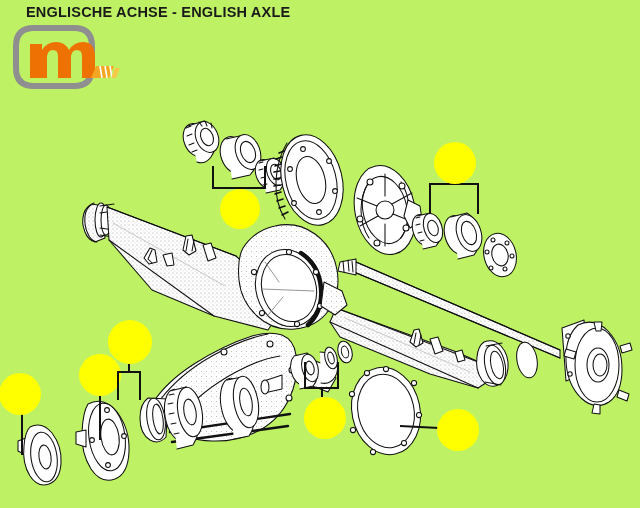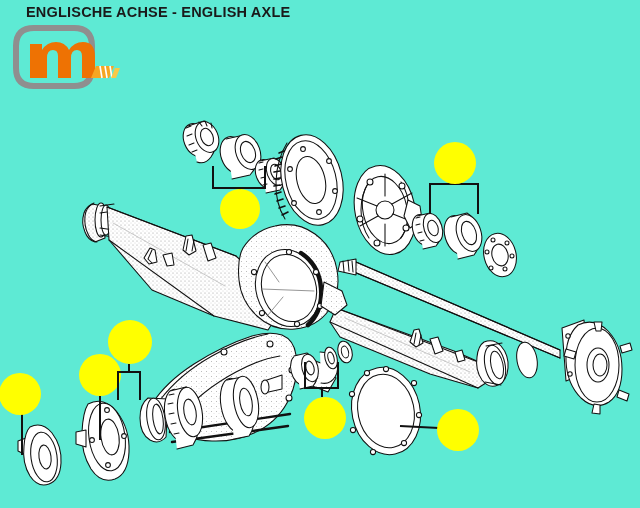--- a/index.html
+++ b/index.html
@@ -2,21 +2,21 @@
 <html><head>
 <meta charset="utf-8">
 <title>English Axle Diagram</title>
 <style>
   html,body{margin:0;padding:0;background:#ffffff;}
   body{
     width:640px;height:508px;position:relative;overflow:hidden;
     font-family:"Liberation Sans",sans-serif;
     background:#ffffff;
   }
-  #page{position:absolute;left:0;top:0;width:640px;height:508px;background:#5eead4;}
+  #page{position:absolute;left:0;top:0;width:640px;height:508px;background:#bef264;}
 
   
   #title{
     position:absolute;left:26px;top:4px;
     font-size:14.5px;font-weight:700;letter-spacing:.2px;
     color:#1a1a1a;white-space:nowrap;z-index:6;
   }
 
   
   #logo{position:absolute;left:8px;top:22px;width:118px;height:70px;z-index:5;}

